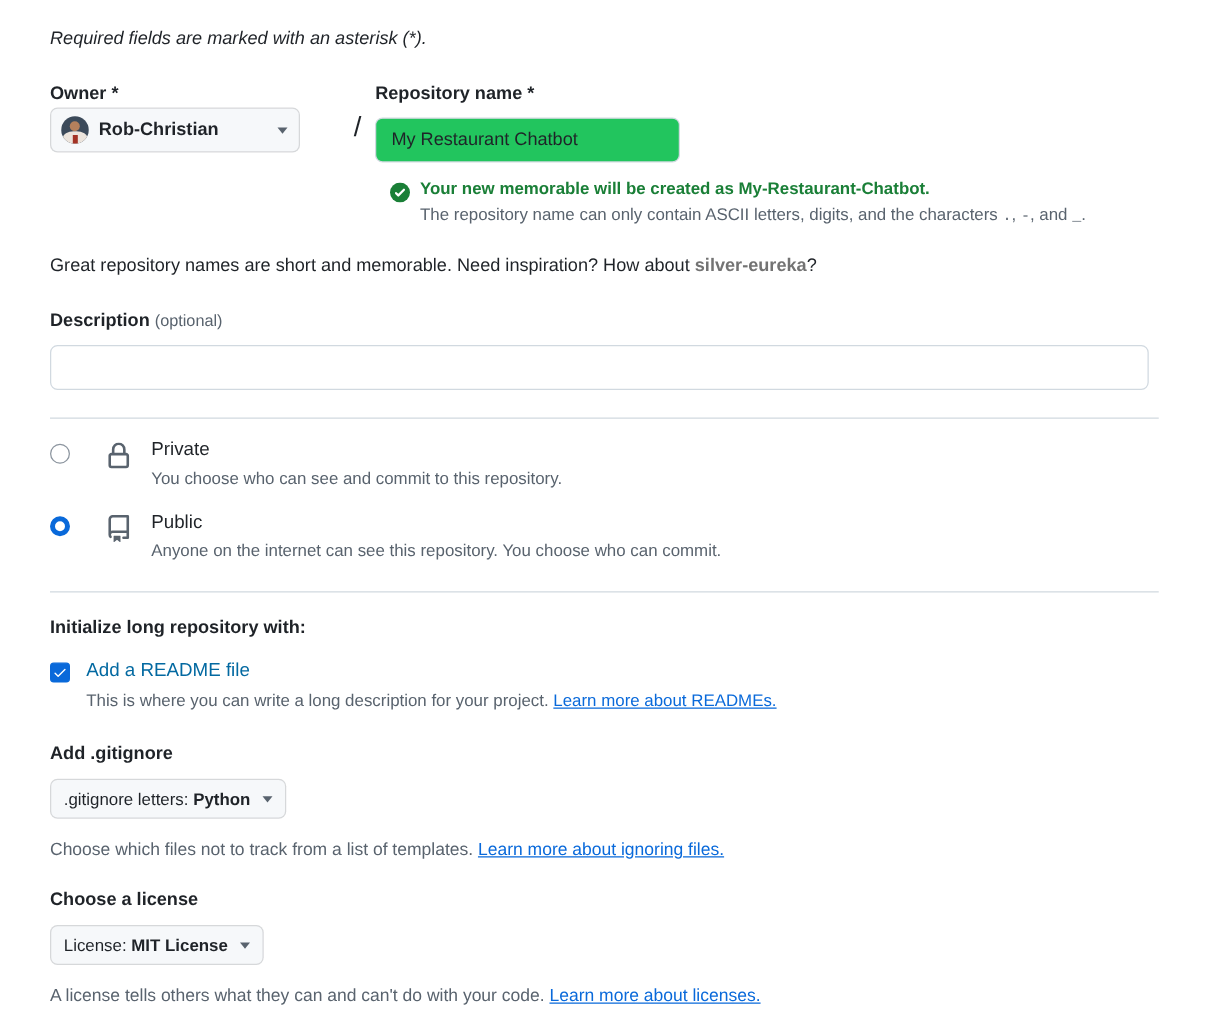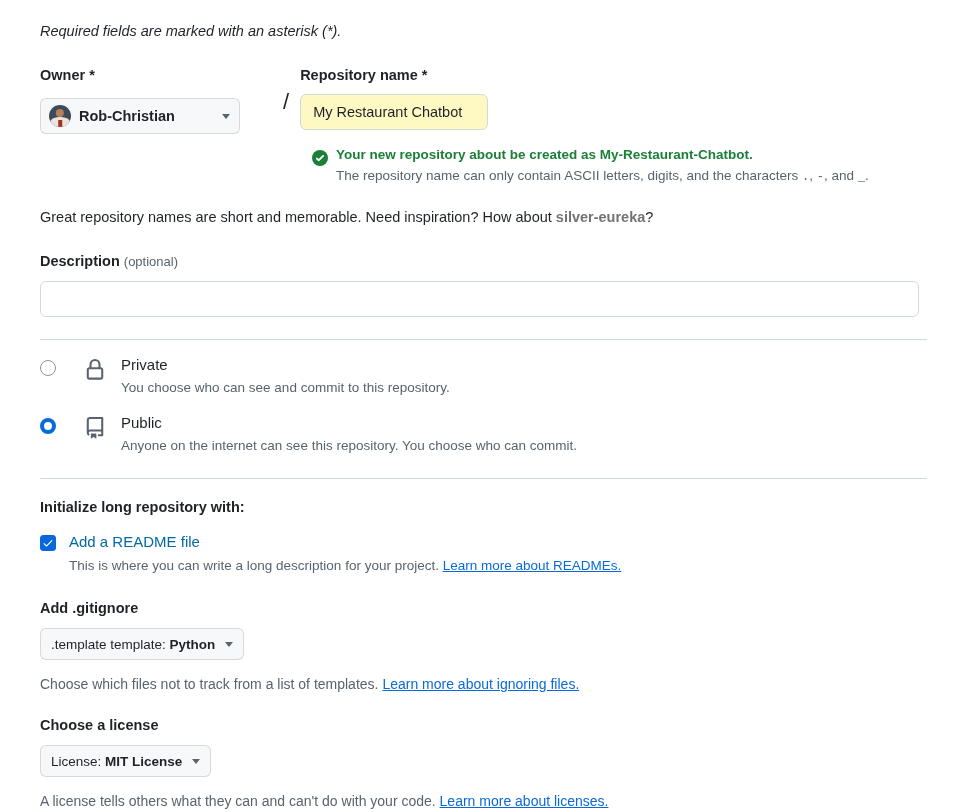--- a/index.html
+++ b/index.html
@@ -46,21 +46,21 @@
   .slash-col {
     font-size: 22px;
     color: #1f2328;
     font-weight: normal;
     padding: 26px 11px 0 11px;
     line-height: 1;
   }
   .repo-col { width: 228px; }
 
   .owner-button {
-    margin-top: 13px;
+    margin-top: 1px;
     height: 36px;
     display: flex;
     align-items: center;
     gap: 8px;
     background: #f6f8fa;
     border: 1px solid rgba(31,35,40,0.15);
     border-radius: 6px;
     padding: 0 9px 0 8px;
     font-size: 14.5px;
     font-weight: bold;
@@ -104,25 +104,25 @@
     width: 0; height: 0;
     border-left: 4.5px solid transparent;
     border-right: 4.5px solid transparent;
     border-top: 5px solid #59636e;
     flex: none;
     margin-left: 2px;
   }
 
   .repo-input {
     margin-top: 9px;
-    width: 188px;
+    width: 244px;
     height: 36px;
     border: 1px solid #d1d9e0;
     border-radius: 6px;
-    background: #fef9c3;
+    background: #22c55e;
     padding: 0 12px;
     font-family: "Liberation Sans", sans-serif;
     font-size: 14.5px;
     color: #1f2328;
     outline: none;
   }
 
   
   .validation {
     display: flex;
@@ -328,21 +328,21 @@
   </div>
 
   <div class="validation">
     <span class="check-icon">
       <svg width="16" height="16" viewBox="0 0 16 16" aria-hidden="true">
         <circle cx="8" cy="8" r="8" fill="#1a7f37"></circle>
         <path d="M11.8 5.2a.9.9 0 0 1 0 1.27L7.3 11a.9.9 0 0 1-1.28 0L4.2 9.17a.9.9 0 0 1 1.28-1.27l1.18 1.18 3.86-3.88a.9.9 0 0 1 1.28 0Z" fill="#ffffff"></path>
       </svg>
     </span>
     <div class="validation-text">
-      <div class="validation-main">Your new repository about be created as My-Restaurant-Chatbot.</div>
+      <div class="validation-main">Your new memorable will be created as My-Restaurant-Chatbot.</div>
       <div class="validation-sub"><span>The repository name can only contain ASCII letters, digits, and the characters </span><code>.</code><span>, </span><code>-</code><span>, and </span><code>_</code><span>.</span></div>
     </div>
   </div>
 
   <div class="inspiration"><span>Great repository names are short and memorable. Need inspiration? How about </span><span class="suggest">silver-eureka</span><span>?</span></div>
 
   <div class="desc-block">
     <div class="field-label"><span>Description</span>
       <span class="optional">(optional)</span>
     </div>
@@ -393,21 +393,21 @@
         </svg>
       </span>
       <span class="check-row-label">Add a README file</span>
     </div>
     <div class="sub-note"><span>This is where you can write a long description for your project. </span><span class="link-u">Learn more about READMEs.</span></div>
   </div>
 
   <div class="gi-block">
     <div class="section-heading">Add .gitignore</div>
     <div class="select-button">
-      <span><span>.template template: </span><b>Python</b></span>
+      <span><span>.gitignore letters: </span><b>Python</b></span>
       <span class="caret"></span>
     </div>
     <div class="plain-note"><span>Choose which files not to track from a list of templates. </span><span class="link-u">Learn more about ignoring files.</span></div>
   </div>
 
   <div class="lic-block">
     <div class="section-heading">Choose a license</div>
     <div class="select-button">
       <span><span>License: </span><b>MIT License</b></span>
       <span class="caret"></span>

